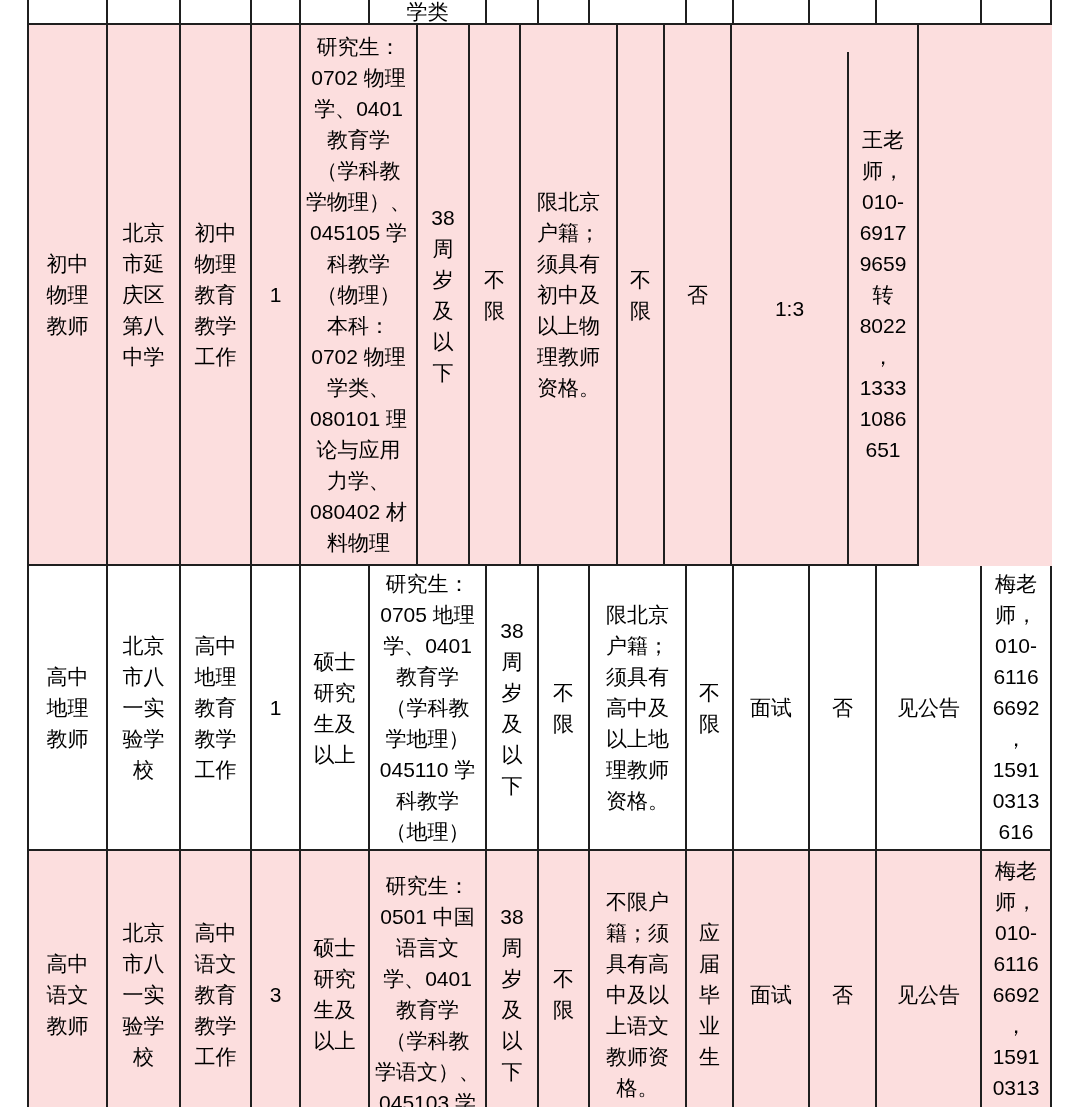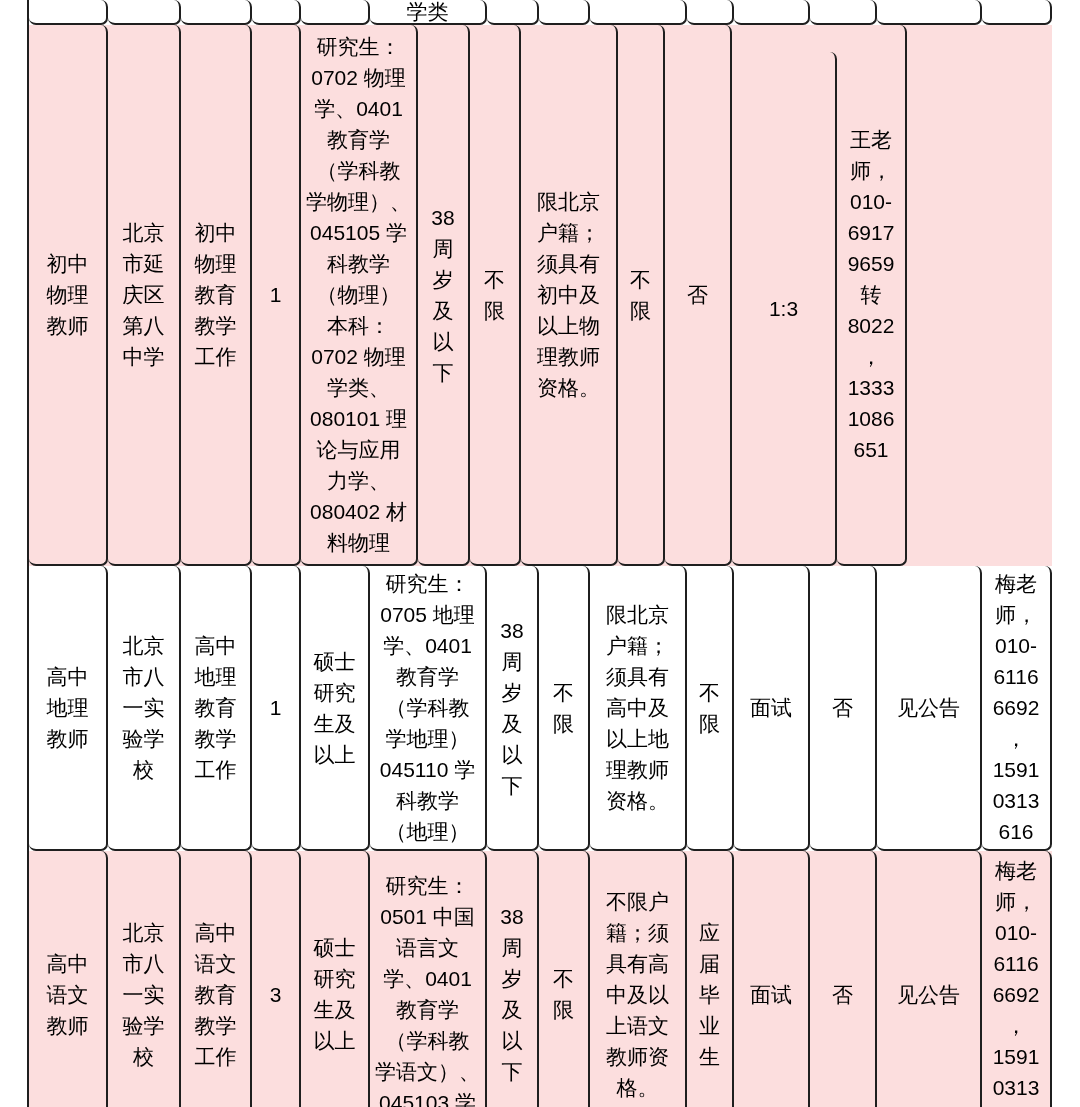--- a/index.html
+++ b/index.html
@@ -25,21 +25,20 @@
     border-right: 2px solid #1f1f1f;
     border-bottom: 2px solid #1f1f1f;
     display: flex;
     align-items: center;
     justify-content: center;
     text-align: center;
     white-space: pre-line;
     font-size: 21px;
     line-height: 31px;
     overflow: hidden;
-    border-radius: 7px;
   }
   
   .trow:last-child .tcell { border-bottom: none; }
 </style>
 </head>
 <body>
 
 <div class="page">
   <div class="rtable" style="border-left-color: rgb(31, 31, 31);">
       <div class="trow" style="height: 25px; background: rgb(255, 255, 255);">
@@ -101,21 +100,21 @@
         <div class="tcell" style="width: 97px; border-color: rgb(31, 31, 31); color: rgb(0, 0, 0);">限北京
 户籍；
 须具有
 初中及
 以上物
 理教师
 资格。</div>
         <div class="tcell" style="width: 47px; border-color: rgb(31, 31, 31); color: rgb(0, 0, 0);">不
 限</div>
         <div class="tcell" style="width: 67px; border-color: rgb(31, 31, 31); color: rgb(0, 0, 0);">否</div>
-        <div class="tcell" style="width: 105px; border-color: rgb(31, 31, 31); color: rgb(0, 0, 0); margin-top: 27px;">1:3</div>
+        <div class="tcell" style="width: 117px; border-color: rgb(31, 31, 31); color: rgb(0, 0, 0); margin-top: 27px;">1:3</div>
         <div class="tcell" style="width: 70px; border-color: rgb(31, 31, 31); color: rgb(0, 0, 0);">王老
 师，
 010-
 6917
 9659
 转
 8022
 ，
 1333
 1086

